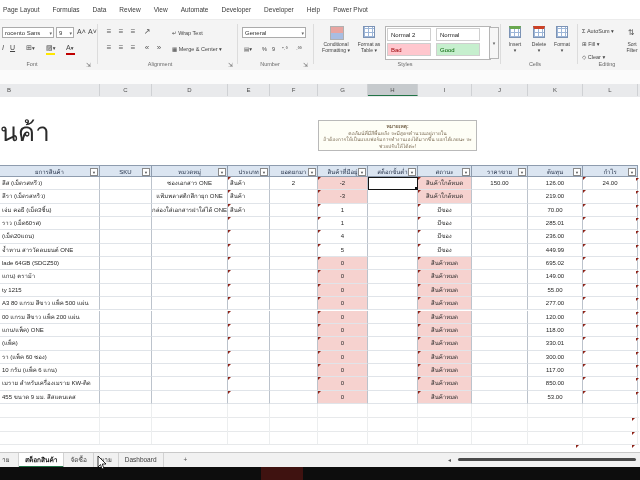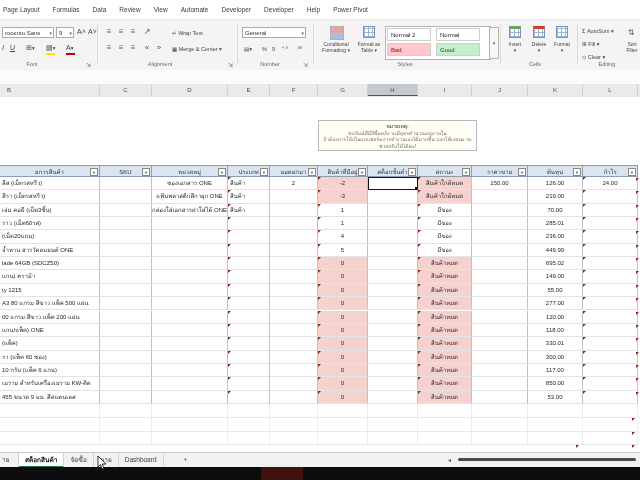--- a/index.html
+++ b/index.html
@@ -163,20 +163,21 @@
       <div class="chead" style="left: 270px; width: 48px;">F</div>
       <div class="chead" style="left: 318px; width: 50px;">G</div>
       <div class="chead sel" style="left: 368px; width: 50px;">H</div>
       <div class="chead" style="left: 418px; width: 54px;">I</div>
       <div class="chead" style="left: 472px; width: 56px;">J</div>
       <div class="chead" style="left: 528px; width: 55px;">K</div>
       <div class="chead" style="left: 583px; width: 55px;">L</div>
     </div>
 
   <div class="sheet" id="sheet">
+    <div class="sheet-title">นค้า</div>
     <div class="notebox">
       <div class="noteline" style="font-weight:bold;">หมายเหตุ:</div>
       <div class="noteline">คอลัมน์ที่มีสีพื้นหลัง จะมีสูตรคำนวณอยู่ภายใน</div>
       <div class="noteline">ถ้าต้องการให้เป็นแบบฟอร์มการทำงานเองได้มากขึ้น บอกได้เลยนะ จะ</div>
       <div class="noteline">ช่วยปรับให้ได้ค่ะ!</div>
     </div>
     <div class="tablewrap" id="tbl">
         <div class="hcell al" style="left: 0px; width: 100px;"><span>ยการสินค้า</span><div class="hdd">▼</div></div>
         <div class="hcell" style="left: 100px; width: 52px;"><span>SKU</span><div class="hdd">▼</div></div>
         <div class="hcell" style="left: 152px; width: 76px;"><span>หมวดหมู่</span><div class="hdd">▼</div></div>

